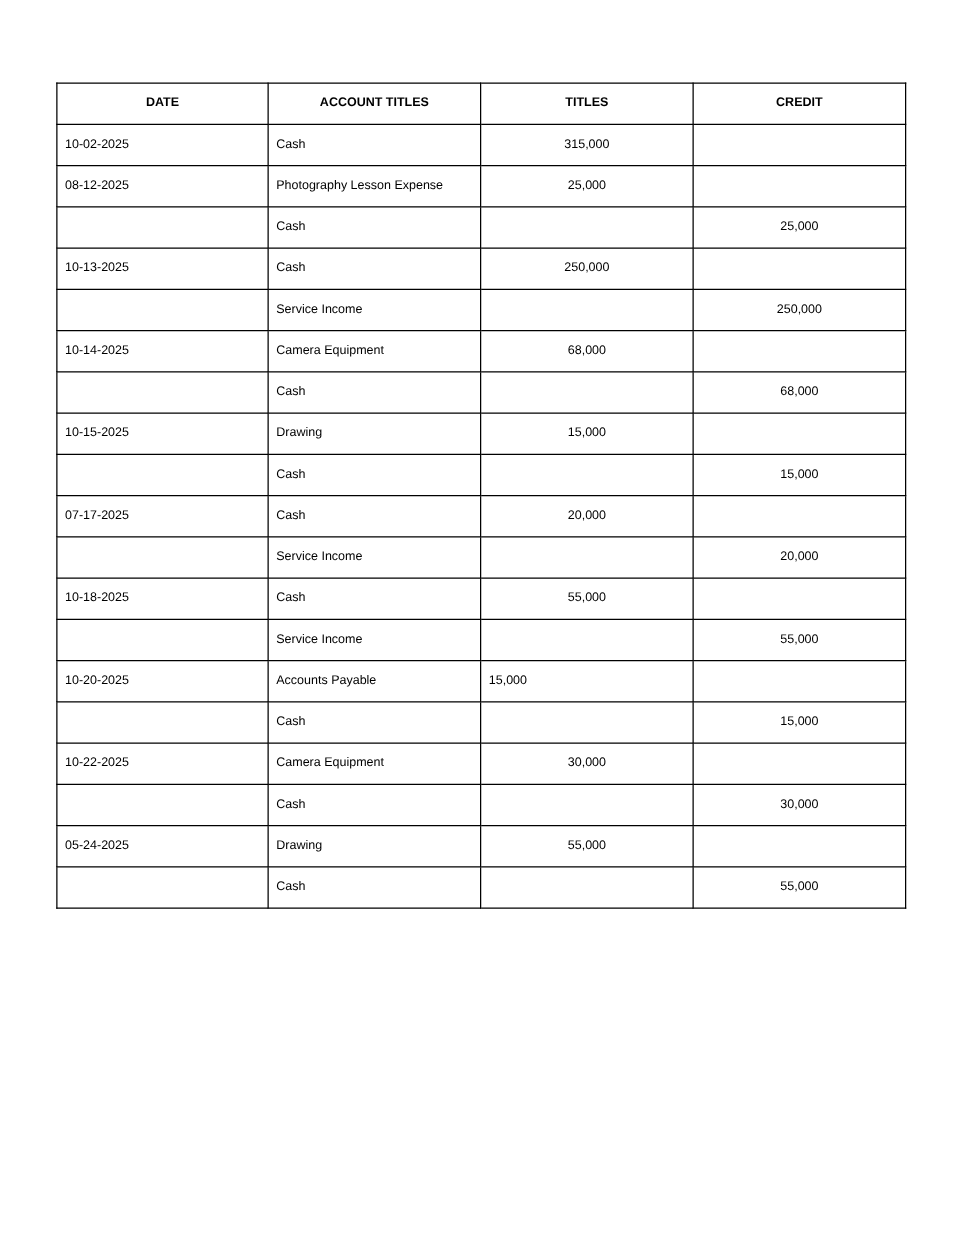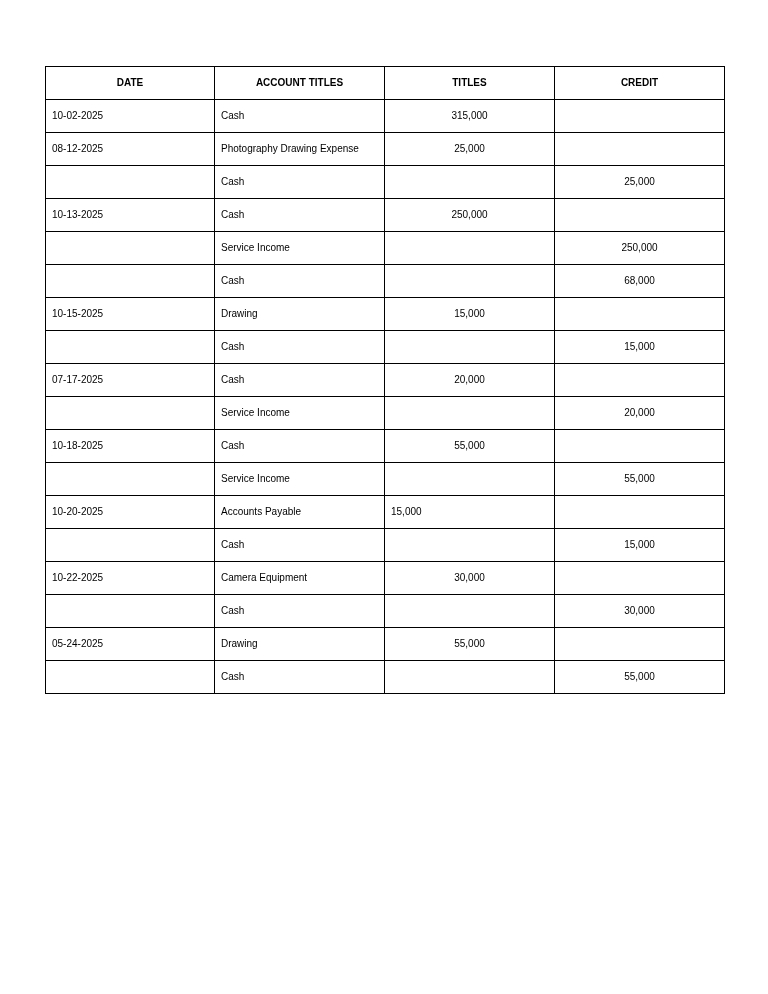--- a/index.html
+++ b/index.html
@@ -44,41 +44,47 @@
   </thead>
   <tbody id="tbody">
       <tr>
         <td>10-02-2025</td>
         <td>Cash</td>
         <td class="num">315,000</td>
         <td class="num"></td>
       </tr>
       <tr>
         <td>08-12-2025</td>
-        <td>Photography Drawing Expense</td>
+        <td>Photography Lesson Expense</td>
         <td class="num">25,000</td>
         <td class="num"></td>
       </tr>
       <tr>
         <td></td>
         <td>Cash</td>
         <td class="num"></td>
         <td class="num">25,000</td>
       </tr>
       <tr>
         <td>10-13-2025</td>
         <td>Cash</td>
         <td class="num">250,000</td>
         <td class="num"></td>
       </tr>
       <tr>
         <td></td>
         <td>Service Income</td>
         <td class="num"></td>
         <td class="num">250,000</td>
+      </tr>
+      <tr>
+        <td>10-14-2025</td>
+        <td>Camera Equipment</td>
+        <td class="num">68,000</td>
+        <td class="num"></td>
       </tr>
       <tr>
         <td></td>
         <td>Cash</td>
         <td class="num"></td>
         <td class="num">68,000</td>
       </tr>
       <tr>
         <td>10-15-2025</td>
         <td>Drawing</td>

